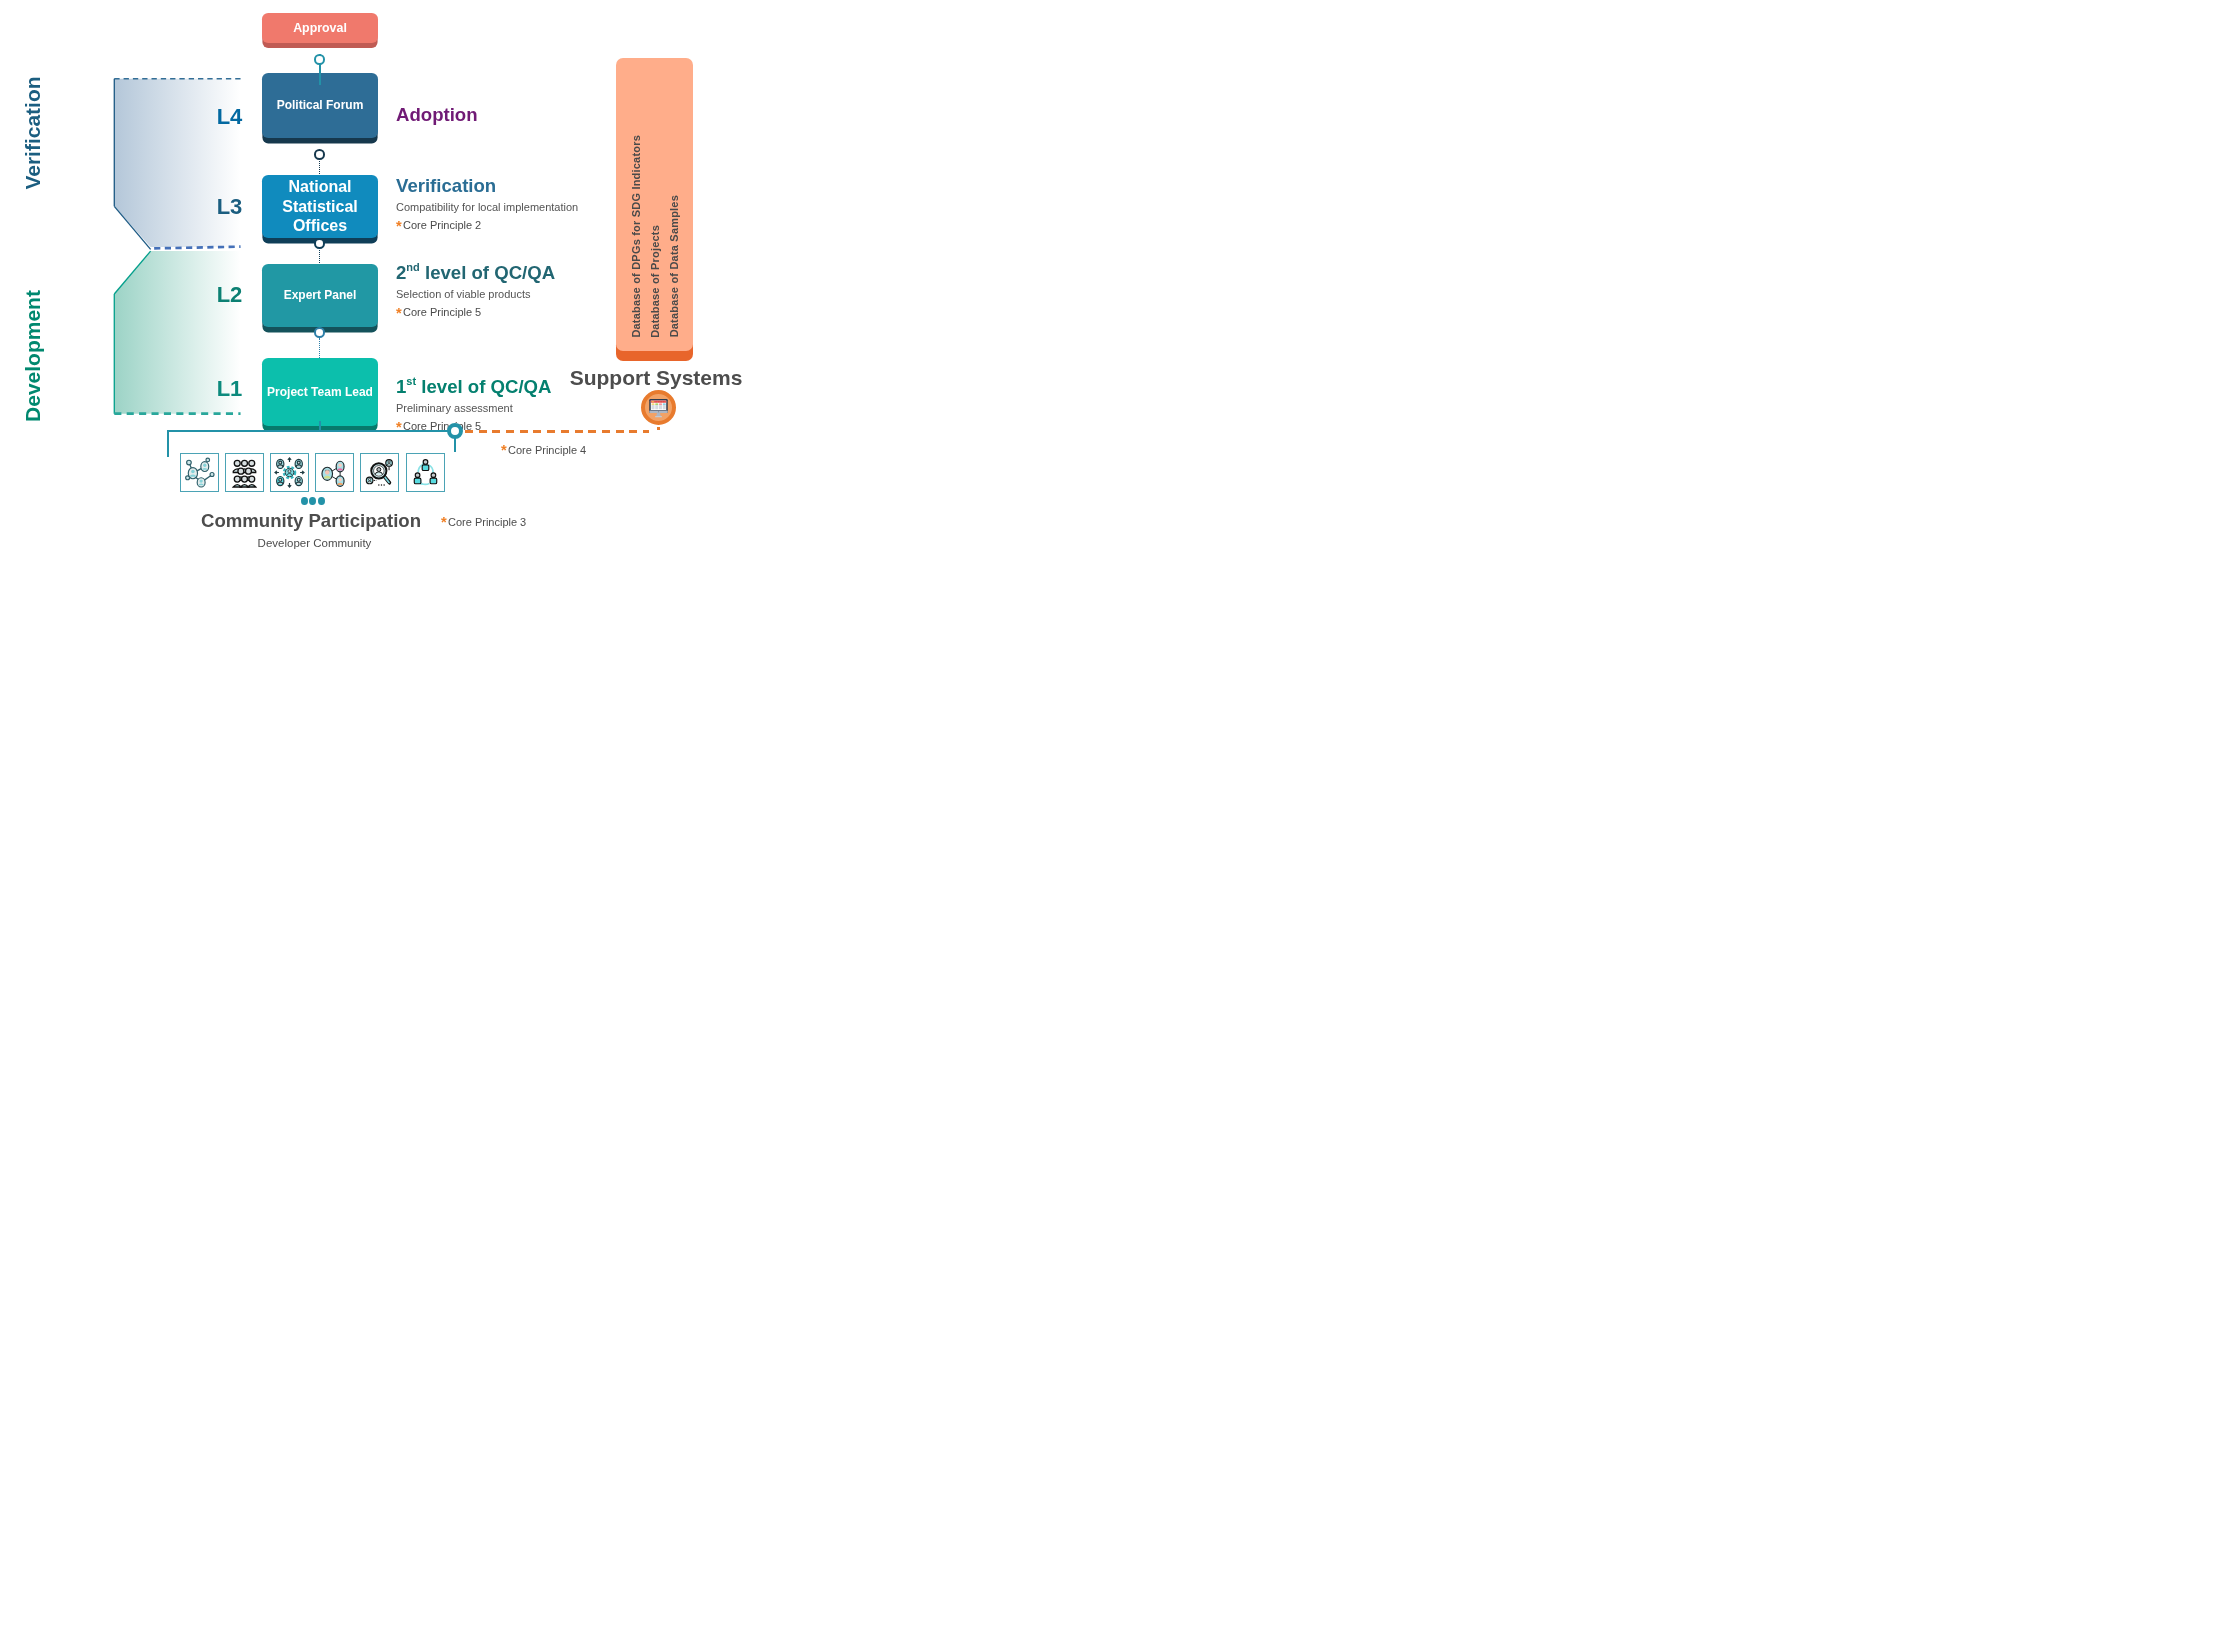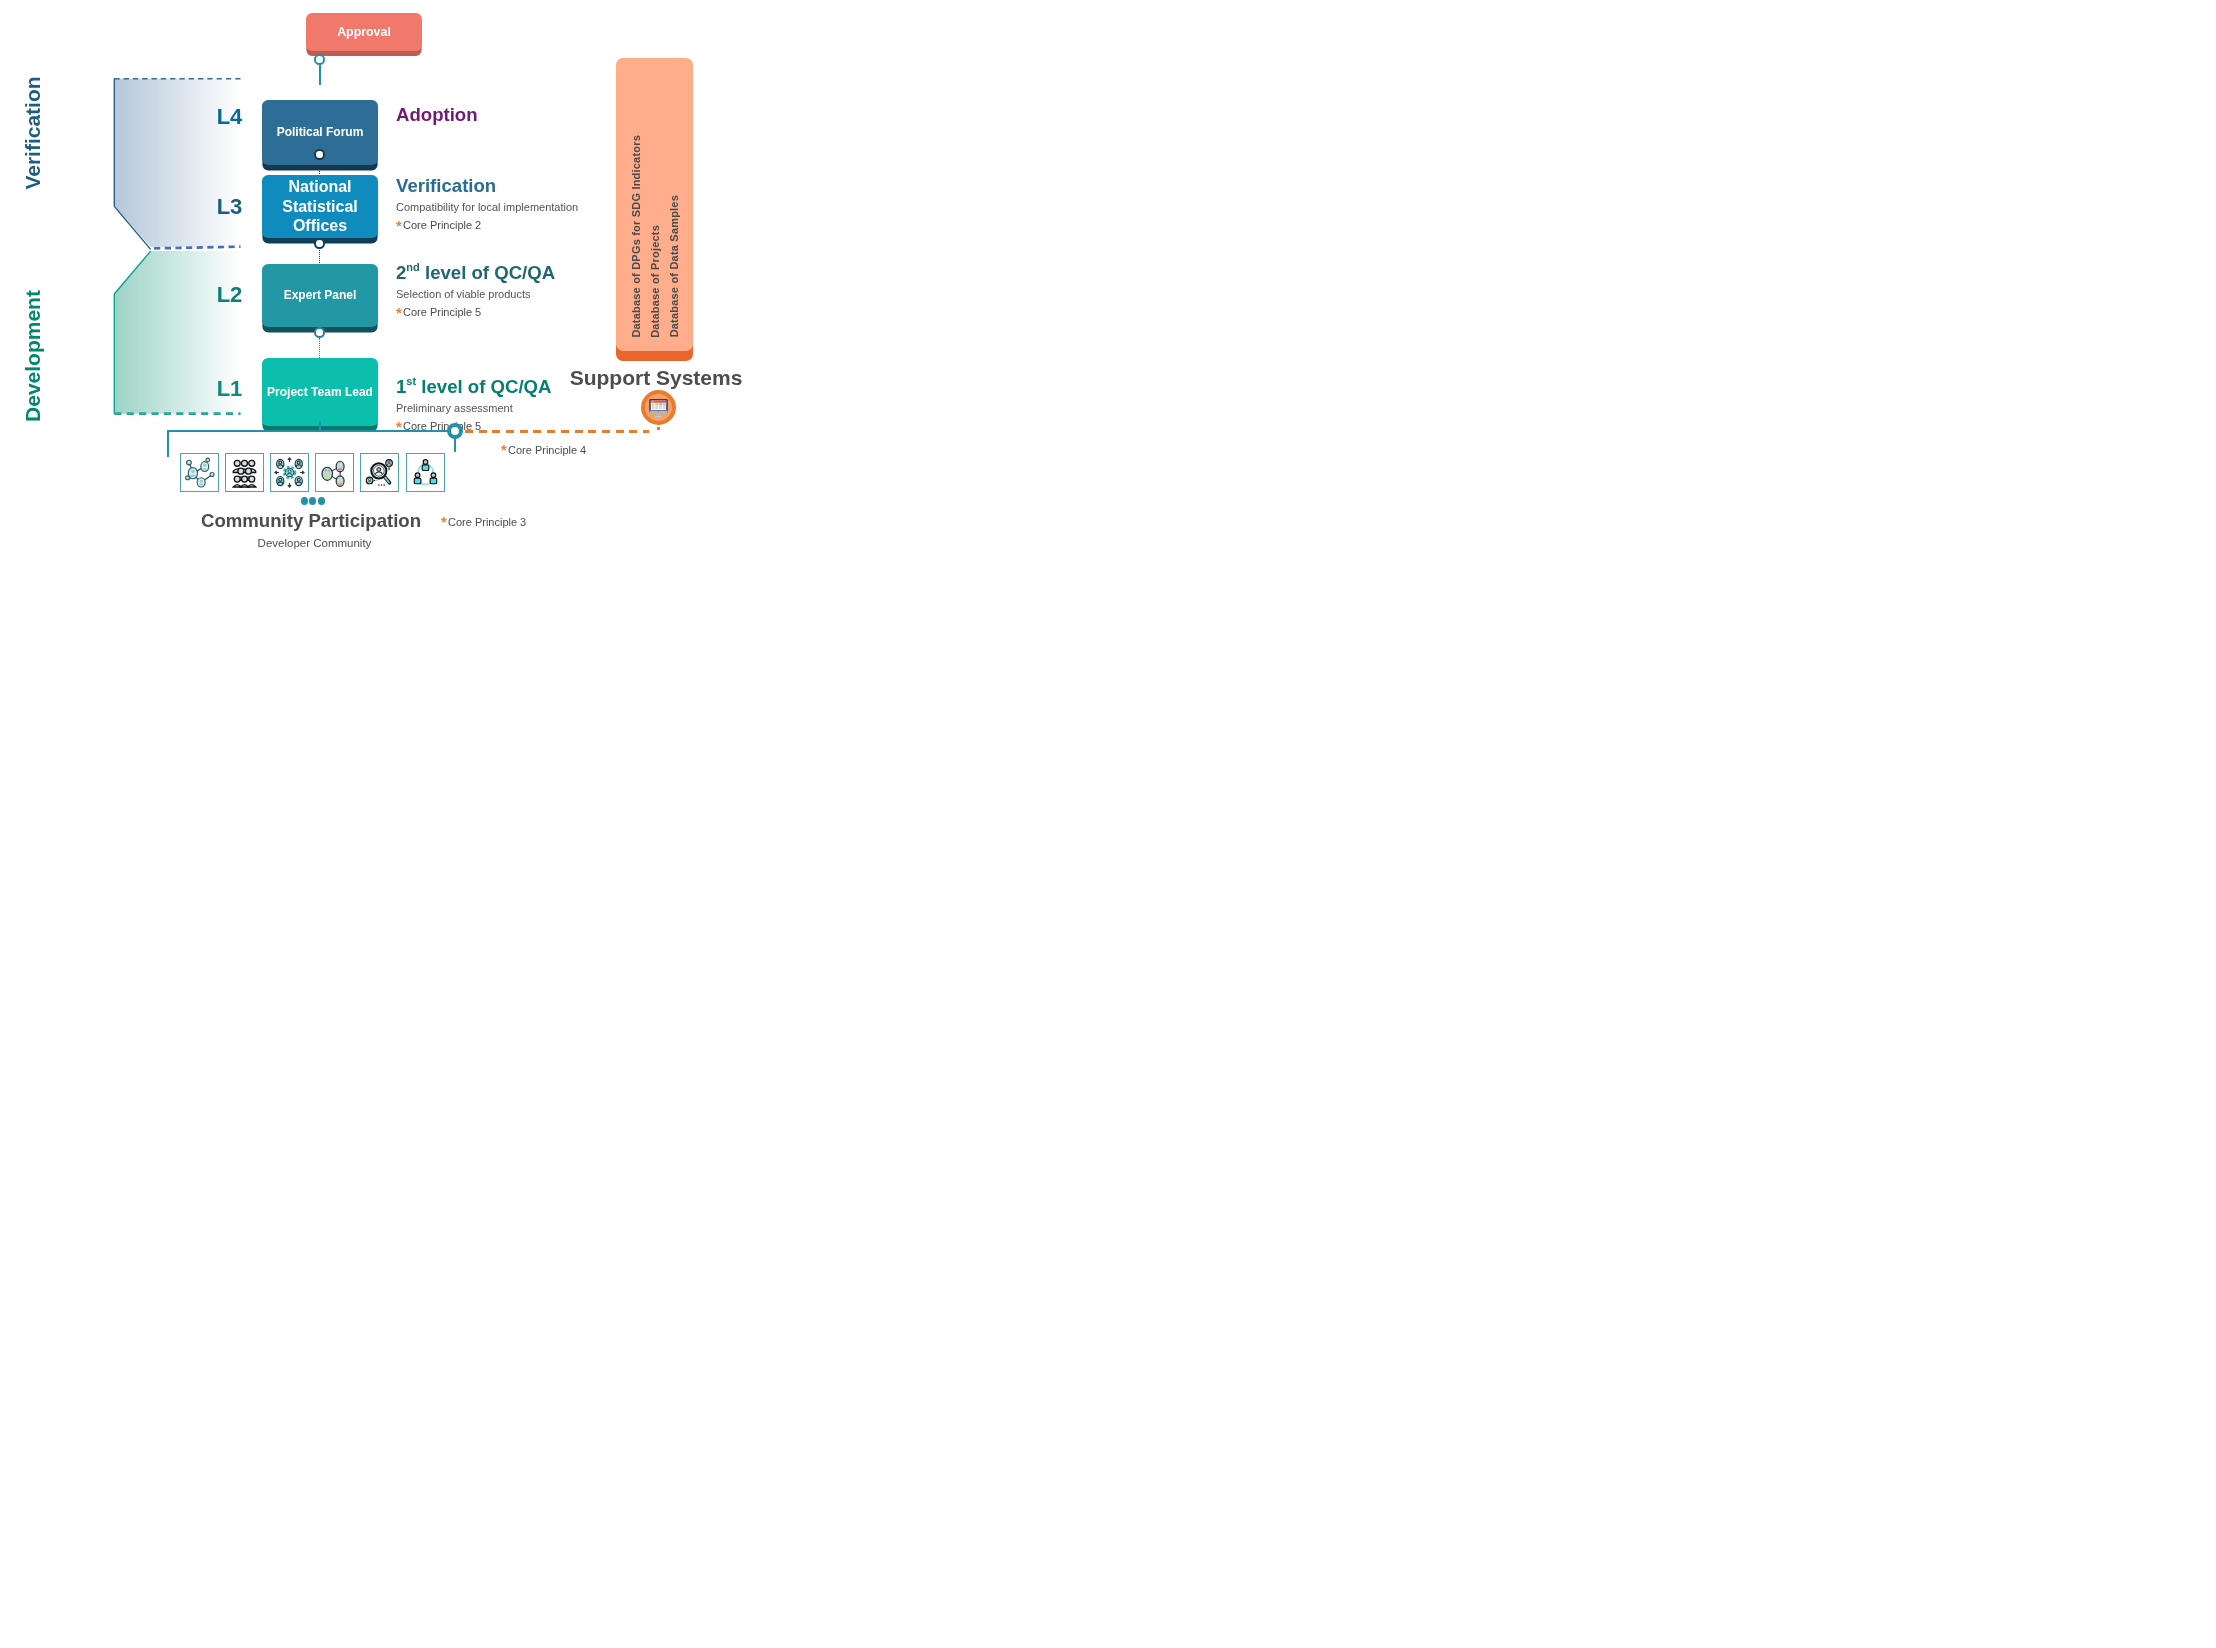--- a/index.html
+++ b/index.html
@@ -7,22 +7,22 @@
     position:relative;width:777px;height:550px;background:#ffffff;overflow:hidden;
     font-family:"Liberation Sans","DejaVu Sans",sans-serif;
   }
   .abs{position:absolute;}
   
   .node{
     position:absolute;left:262px;width:116px;border-radius:6.2px;
     display:flex;align-items:center;justify-content:center;text-align:center;
     color:#fff;font-weight:bold;line-height:1.22;
   }
-  .node-approval{top:13.3px;height:38px;background:#F0796C;box-shadow:0 5.3px 0 -0.4px #C05B54;font-size:12.4px;margin-left:44px;}
-  .node-l4{top:100px;height:65px;background:#2E6D96;box-shadow:0 5.8px 0 -0.4px #16384D;font-size:12px;}
+  .node-approval{top:13.3px;height:30px;background:#F0796C;box-shadow:0 5.3px 0 -0.4px #C05B54;font-size:12.4px;}
+  .node-l4{top:73px;height:65px;background:#2E6D96;box-shadow:0 5.8px 0 -0.4px #16384D;font-size:12px;}
   .node-l3{top:175px;height:63px;background:#108BBE;box-shadow:0 5.8px 0 -0.4px #0F3E58;font-size:16px;}
   .node-l2{top:264px;height:63px;background:#2198A4;box-shadow:0 5.8px 0 -0.4px #14525B;font-size:12px;}
   .node-l1{top:358px;height:68px;background:#0CBFAC;box-shadow:0 5.8px 0 -0.4px #077A6C;font-size:12px;}
   
   .conn{position:absolute;width:10.6px;height:10.6px;border-radius:50%;background:#fff;box-sizing:border-box;z-index:5;}
   .vline{position:absolute;background:#2392A8;}
   .dotline{position:absolute;width:0;border-left:1.8px dotted #16384D;}
   
   .ltag{position:absolute;left:205px;width:49px;text-align:center;font-weight:bold;font-size:22px;}
   

